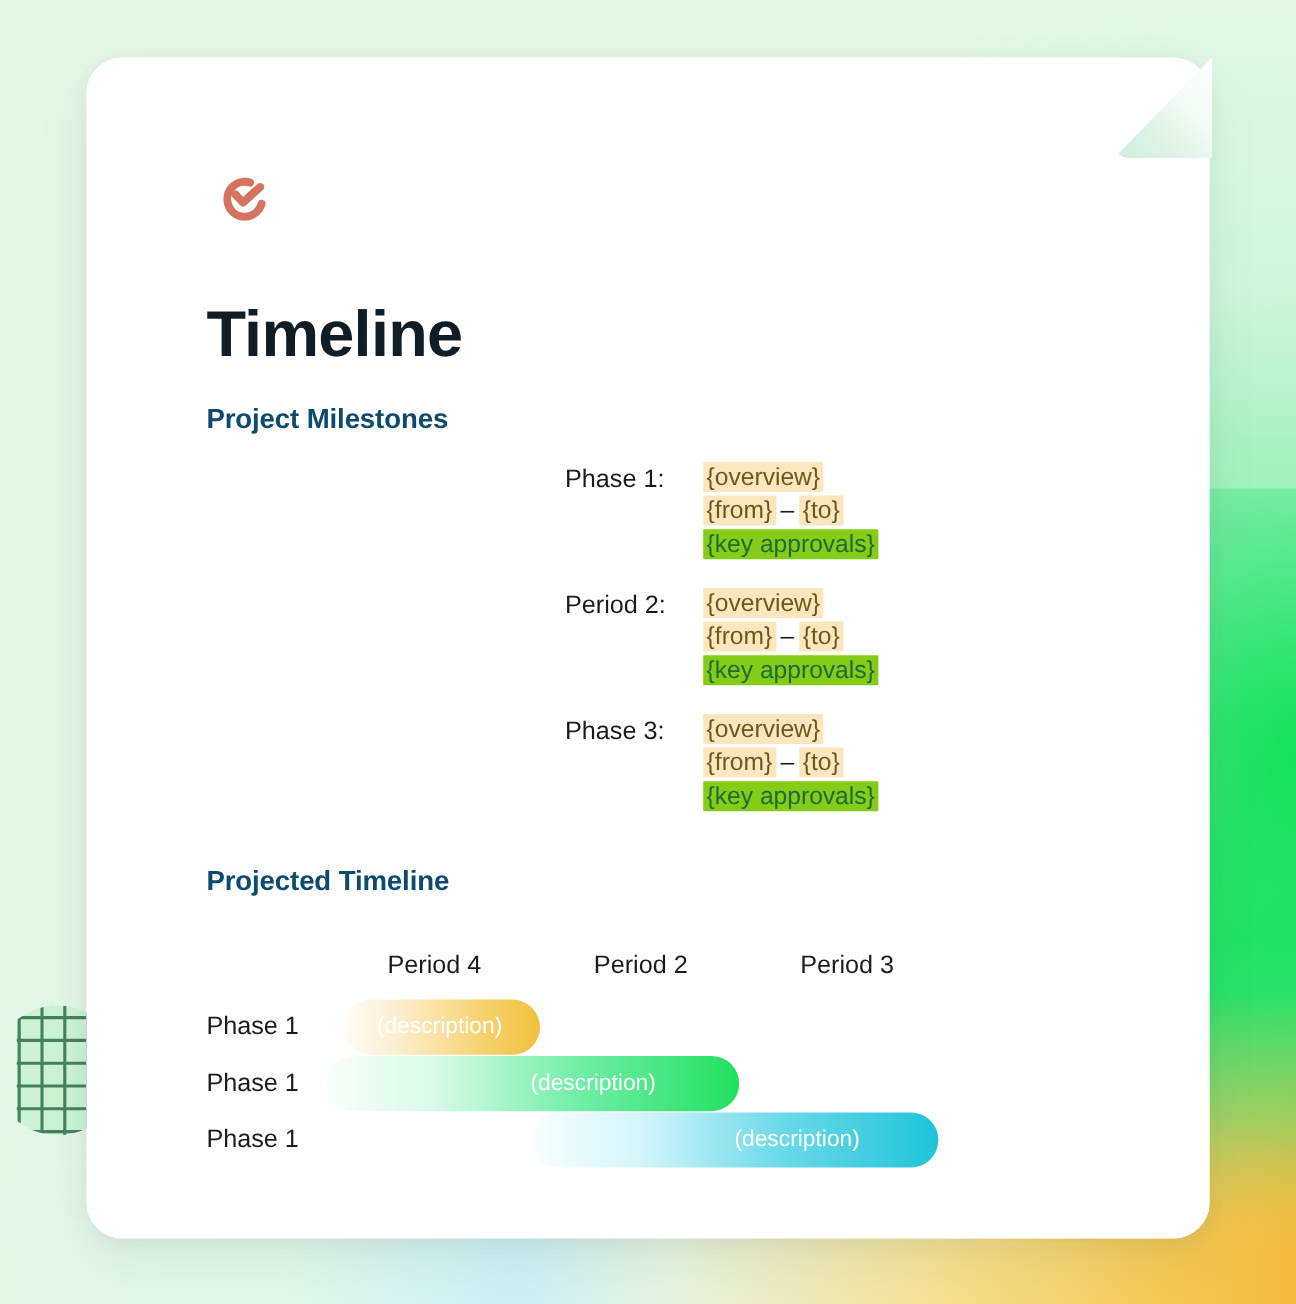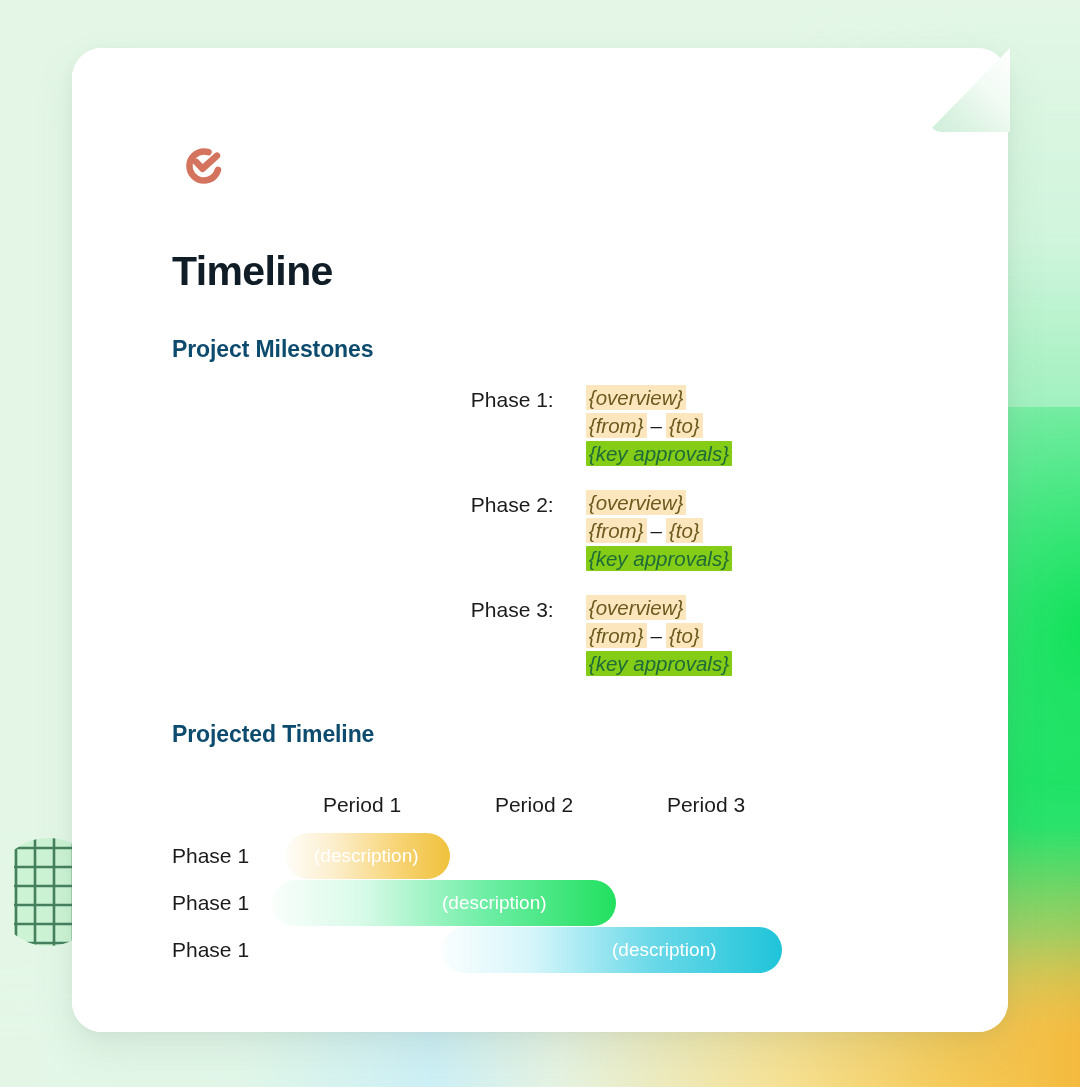--- a/index.html
+++ b/index.html
@@ -90,21 +90,21 @@
   #logo-mark { width:44px; height:44px; flex:none; display:block; }
   #logo-word {
     font-size:35px; font-weight:700; color:#1D2B35;
     letter-spacing:-0.4px; line-height:1;
     font-family:"Liberation Sans", sans-serif;
   }
 
   
   #doc-title {
     position:absolute; left:100px; top:200px;
-    font-size:41px; font-weight:700; color:#101D26;
+    font-size:54px; font-weight:700; color:#101D26;
     letter-spacing:-0.6px;
   }
   .section-heading {
     position:absolute; left:100px;
     font-size:23px; font-weight:700; color:#0c4a6e;
     letter-spacing:-0.1px;
   }
   #heading-milestones { top:288px; }
   #heading-projected  { top:673px;text-align:center; }
 
@@ -115,21 +115,21 @@
   }
   #milestone-0 { top:338px; }
   #milestone-1 { top:443px; }
   #milestone-2 { top:548px; }
 
   .phase-label {
     width:115px; flex:none;
     font-size:21px; color:#1B1B1B; line-height:26px;
     padding-top:1px;
   }
-  .milestone-lines { display:flex; flex-direction:column; gap:5px; align-items:flex-start;font-style:italic; }
+  .milestone-lines { display:flex; flex-direction:column; gap:5px; align-items:flex-start; }
   .ml-line { line-height:23px; font-size:20.5px; white-space:nowrap; }
 
   .chip-peach {
     background:#FBE6BE; color:#6B5A1E;
     padding:1px 3px; border-radius:1px;
   }
   .chip-mint {
     background:#84cc16; color:#1E6B39;
     padding:1px 3px; border-radius:1px;
   }
@@ -243,42 +243,42 @@
     <div class="milestone" id="milestone-0">
       <div class="phase-label">Phase 1:</div>
       <div class="milestone-lines">
         <div class="ml-line"><span class="chip-peach">{overview}</span></div>
         <div class="ml-line"><span class="chip-peach">{from}</span><span class="dash">–</span><span class="chip-peach">{to}</span></div>
         <div class="ml-line"><span class="chip-mint">{key approvals}</span></div>
       </div>
     </div>
 
     <div class="milestone" id="milestone-1">
-      <div class="phase-label">Phase 2:</div>
+      <div class="phase-label">Period 2:</div>
       <div class="milestone-lines">
         <div class="ml-line"><span class="chip-peach">{overview}</span></div>
         <div class="ml-line"><span class="chip-peach">{from}</span><span class="dash">–</span><span class="chip-peach">{to}</span></div>
         <div class="ml-line"><span class="chip-mint">{key approvals}</span></div>
       </div>
     </div>
 
     <div class="milestone" id="milestone-2">
       <div class="phase-label">Phase 3:</div>
       <div class="milestone-lines">
         <div class="ml-line"><span class="chip-peach">{overview}</span></div>
         <div class="ml-line"><span class="chip-peach">{from}</span><span class="dash">–</span><span class="chip-peach">{to}</span></div>
         <div class="ml-line"><span class="chip-mint">{key approvals}</span></div>
       </div>
     </div>
 
     <div class="section-heading" id="heading-projected">Projected Timeline</div>
 
     <div id="gantt">
       <div id="gantt-periods">
-        <div class="period-label" id="period-0">Period 1</div>
+        <div class="period-label" id="period-0">Period 4</div>
         <div class="period-label" id="period-1">Period 2</div>
         <div class="period-label" id="period-2">Period 3</div>
       </div>
 
       <div class="gantt-row">
         <div class="gantt-row-label">Phase 1</div>
         <div class="gantt-bar" id="bar-0">
           <span class="gantt-bar-text">(description)</span>
         </div>
       </div>

